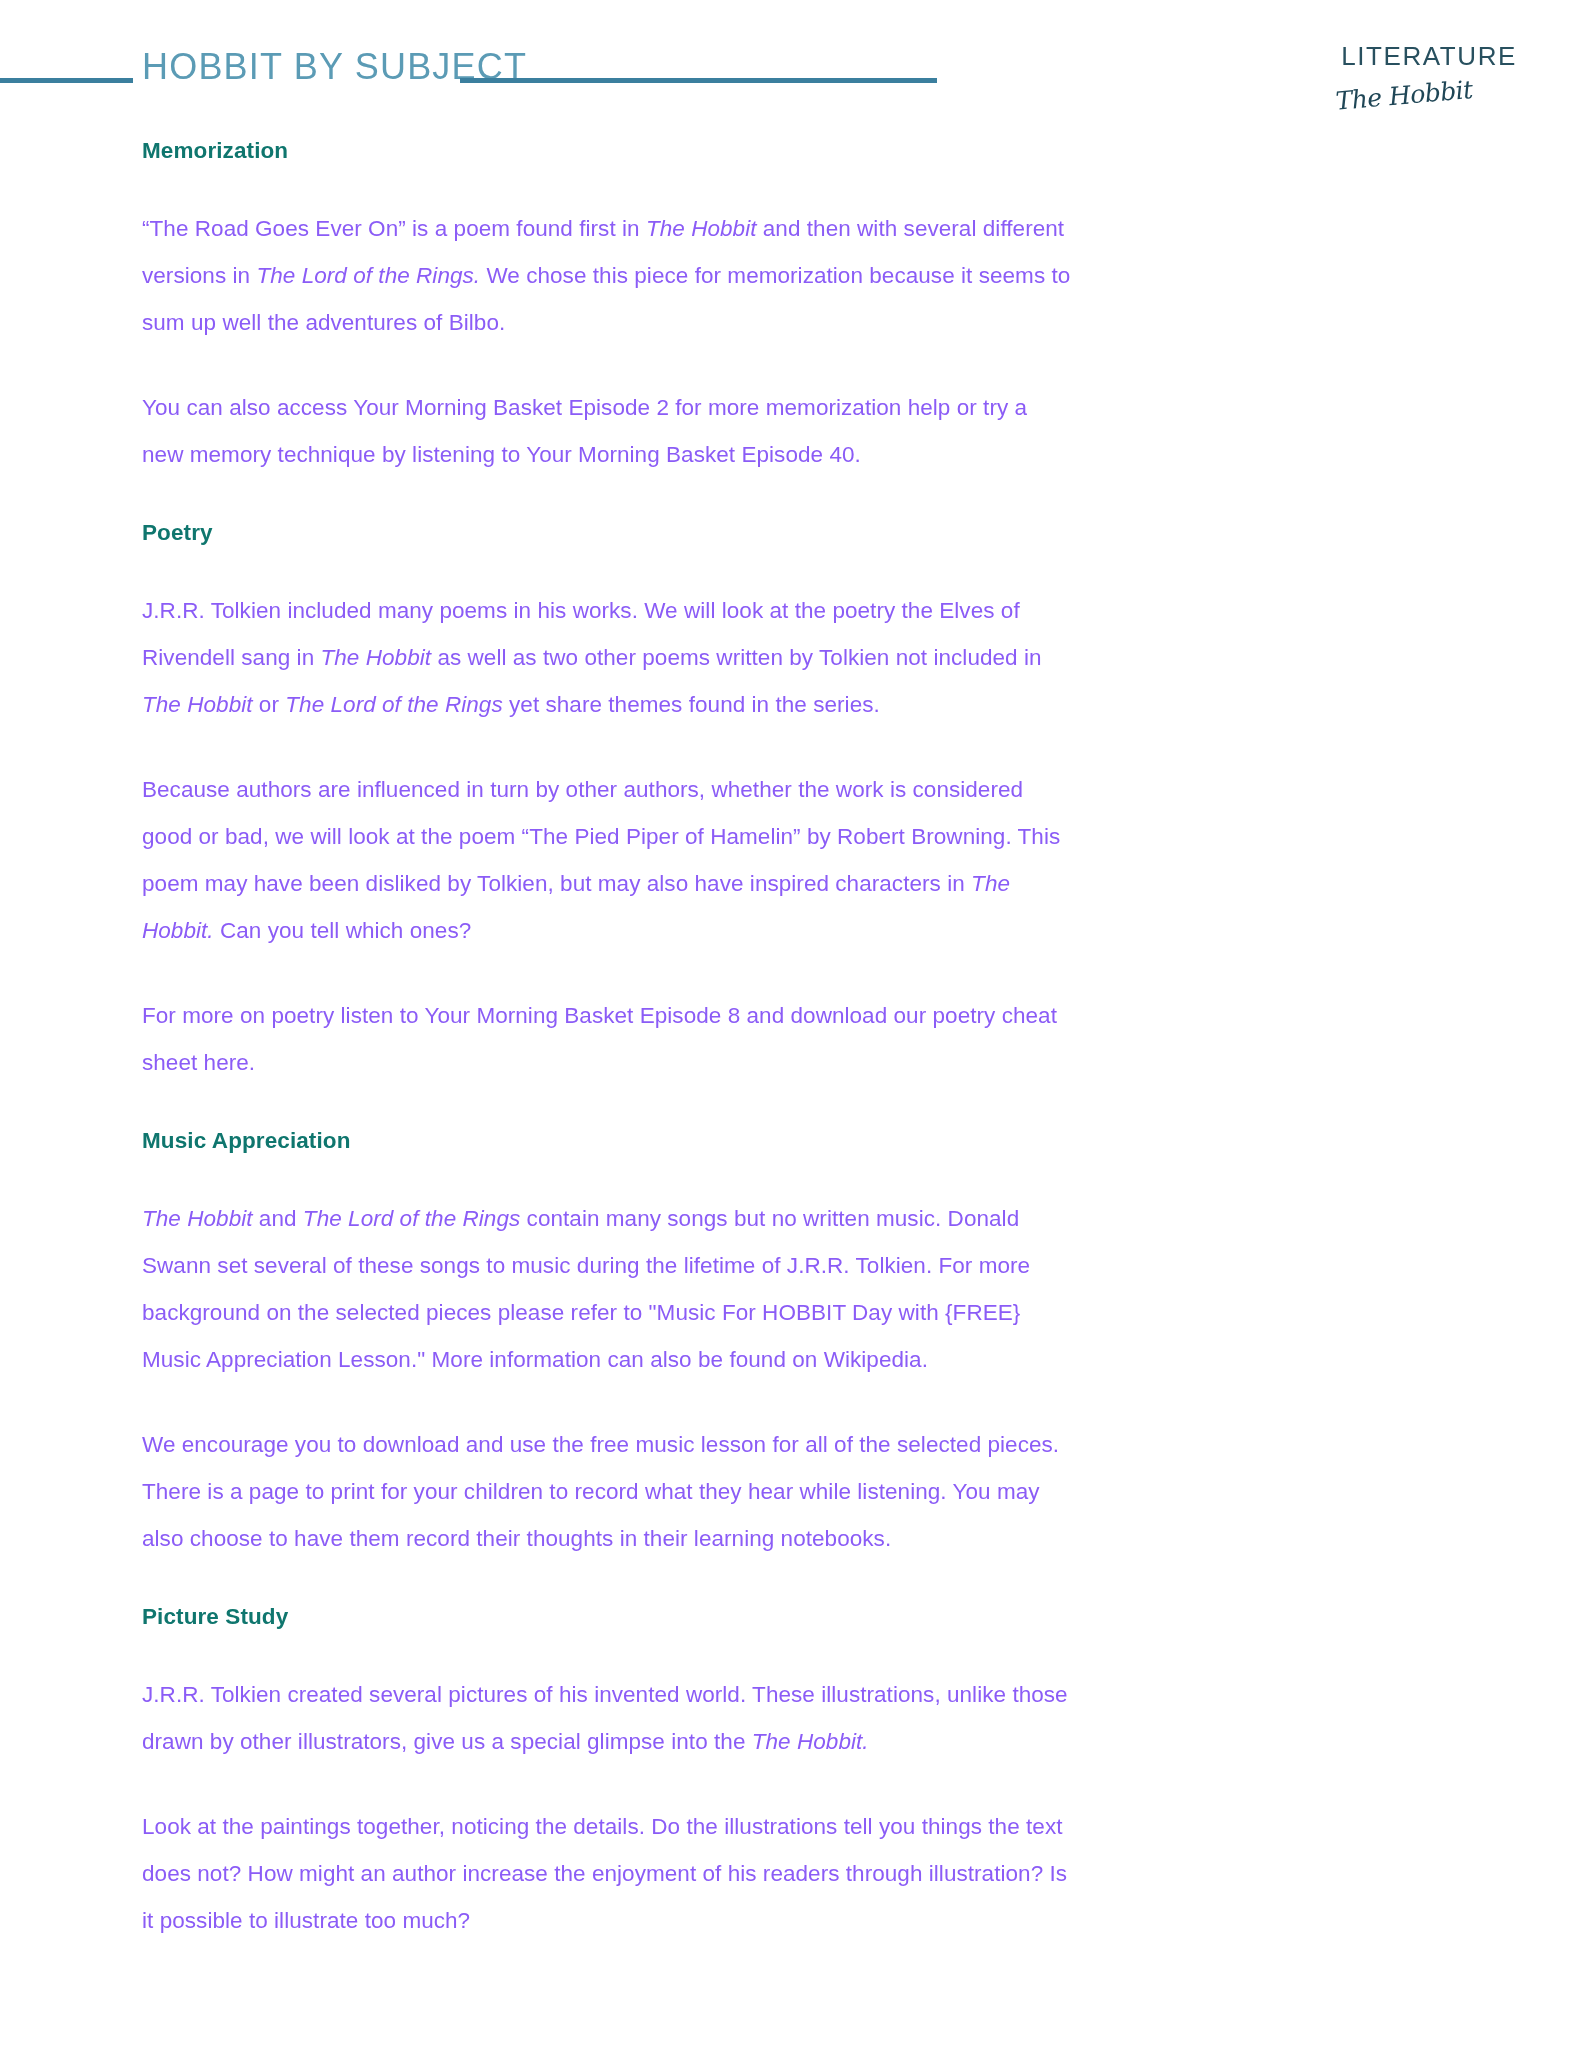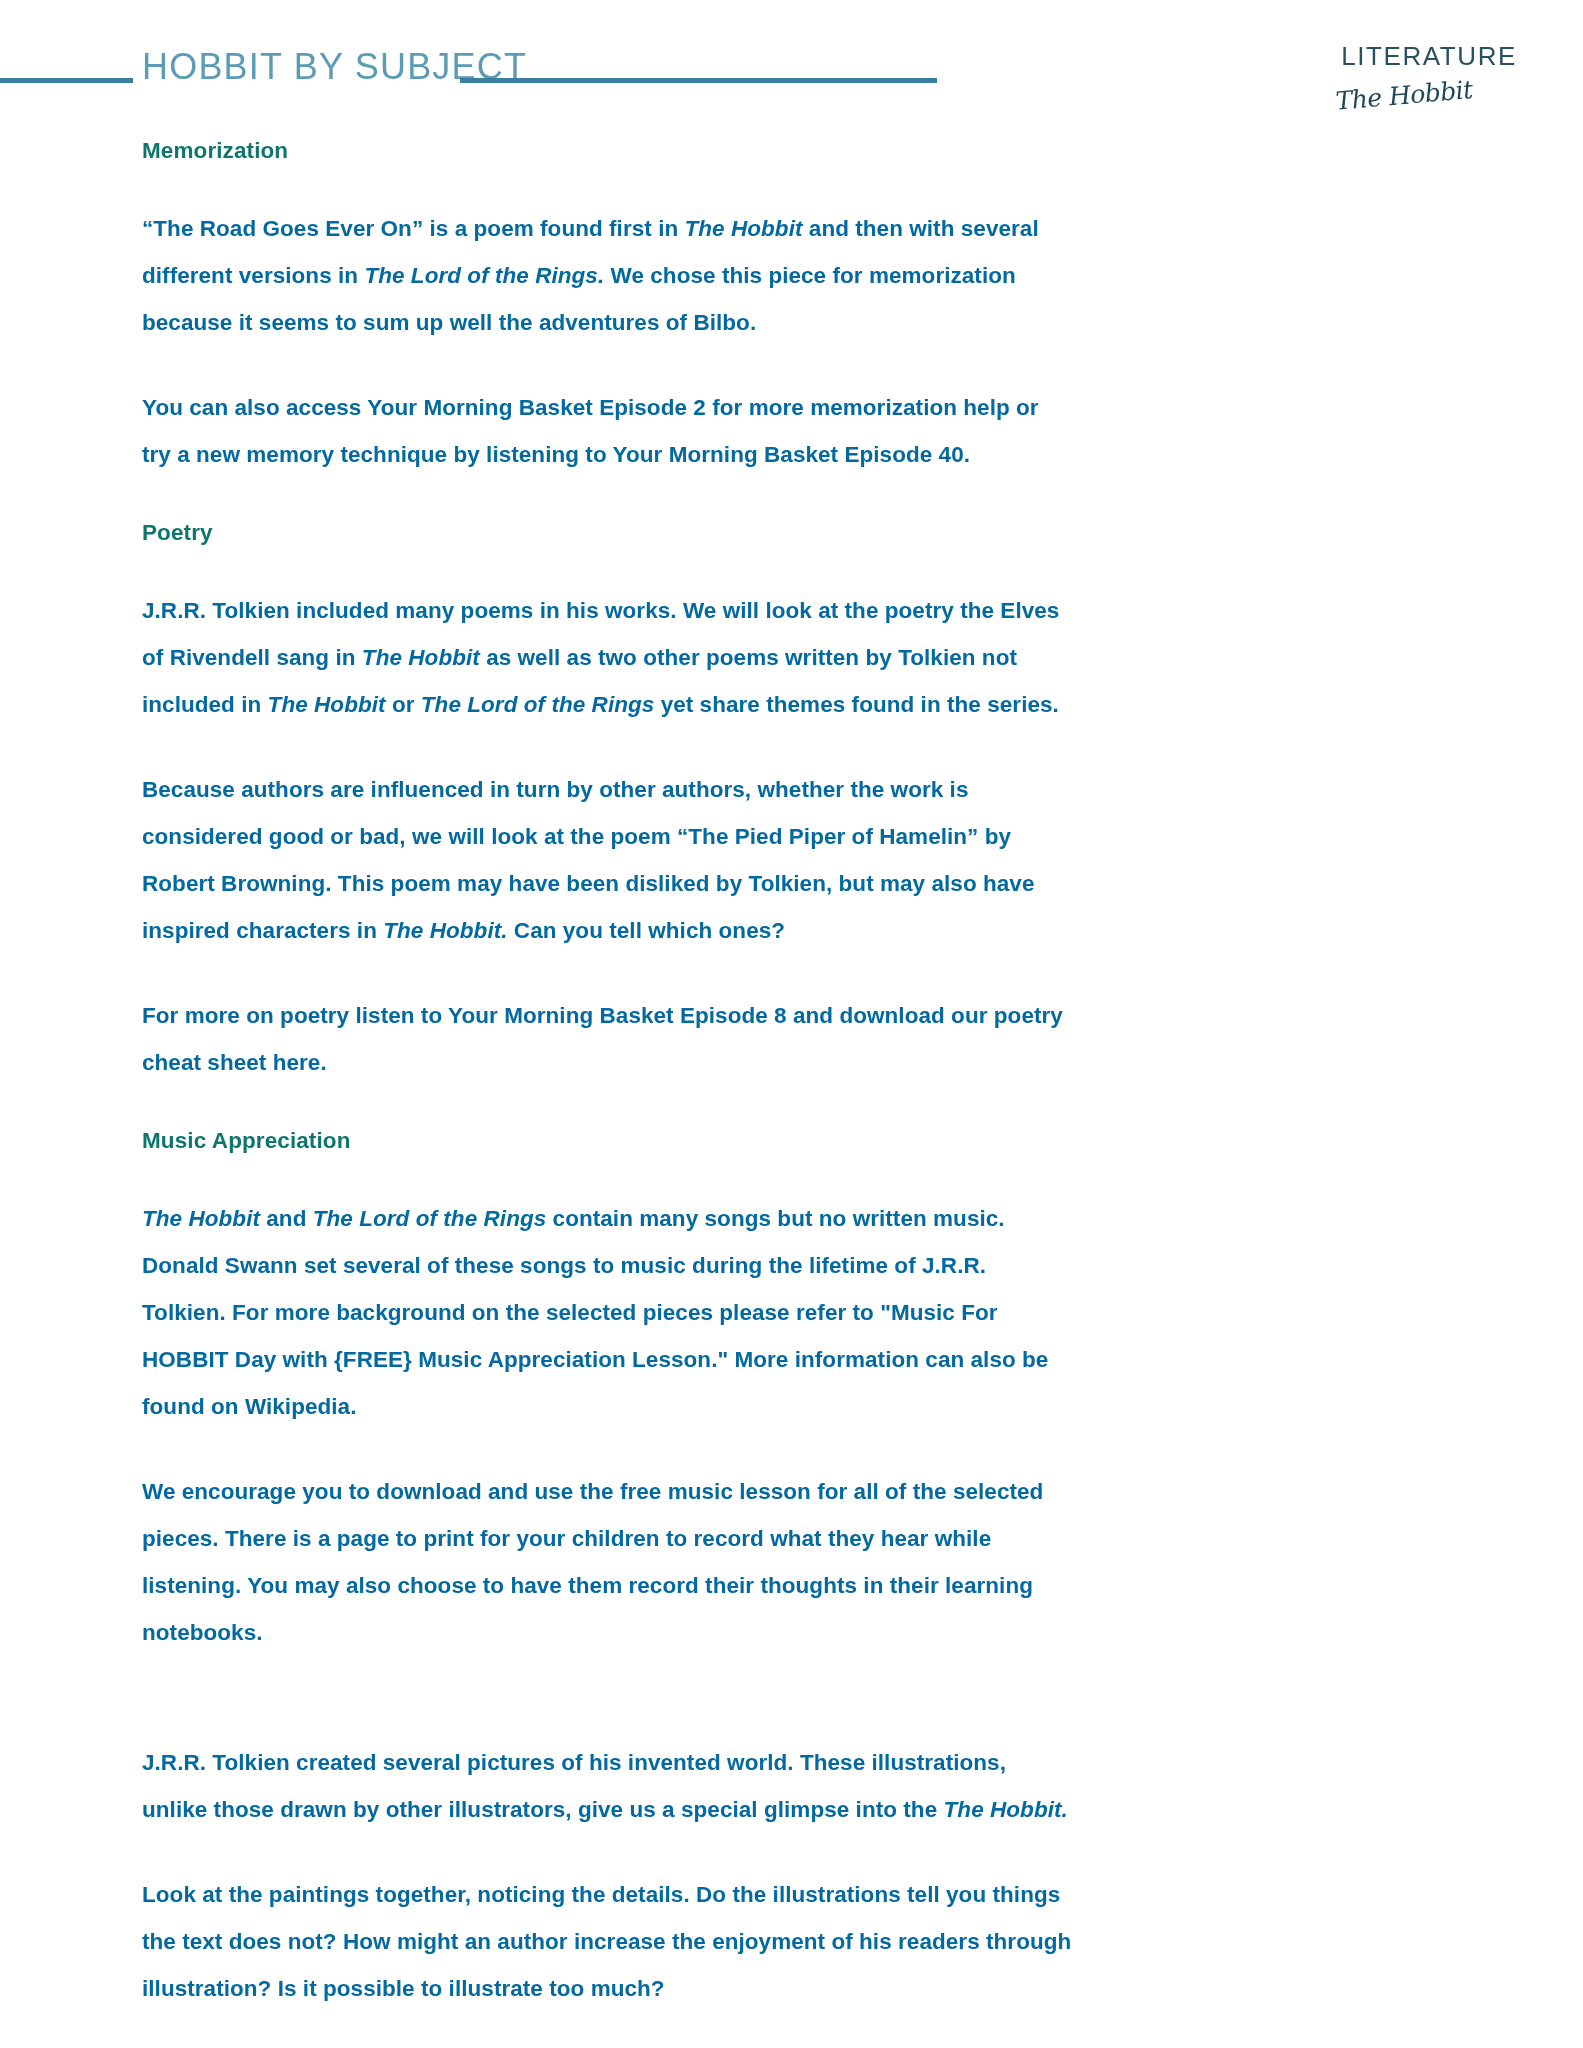--- a/index.html
+++ b/index.html
@@ -90,25 +90,25 @@
     font-size: 22.5px;
     font-weight: bold;
     color: #0f766e;
     margin: 0 0 0 0;
     padding: 0;
     letter-spacing: 0.1px;
   }
   p.body-par {
     font-size: 22.5px;
     line-height: 47px;
-    color: #0369a1;
+    color: #8b5cf6;
     margin: 0;
     padding: 0;
     letter-spacing: 0.05px;
-    font-weight: 700;
+    font-weight: 400;
   }
   .gap-heading-to-par { height: 41px; }
   .gap-par-to-par { height: 38px; }
   .gap-par-to-heading { height: 42px; }
 
   .ital { font-style: italic; }
 
   
   .footer {
     position: absolute;
@@ -234,20 +234,21 @@
     <div class="gap-heading-to-par"></div>
     <p class="body-par">
       <span class="ital">The Hobbit</span><span> and </span><span class="ital">The Lord of the Rings</span><span> contain many songs but no written music. Donald Swann set several of these songs to music during the lifetime of J.R.R. Tolkien. For more background on the selected pieces please refer to "Music For HOBBIT Day with {FREE} Music Appreciation Lesson." More information can also be found on Wikipedia.</span>
     </p>
     <div class="gap-par-to-par"></div>
     <p class="body-par">
       <span>We encourage you to download and use the free music lesson for all of the selected pieces. There is a page to print for your children to record what they hear while listening. You may also choose to have them record their thoughts in their learning notebooks.</span>
     </p>
     <div class="gap-par-to-heading"></div>
 
+    <h2 class="section-heading">Picture Study</h2>
     <div class="gap-heading-to-par"></div>
     <p class="body-par">
       <span>J.R.R. Tolkien created several pictures of his invented world. These illustrations, unlike those drawn by other illustrators, give us a special glimpse into the </span><span class="ital">The Hobbit.</span>
     </p>
     <div class="gap-par-to-par"></div>
     <p class="body-par">
       <span>Look at the paintings together, noticing the details. Do the illustrations tell you things the text does not? How might an author increase the enjoyment of his readers through illustration? Is it possible to illustrate too much?</span>
     </p>
 
   </div>

